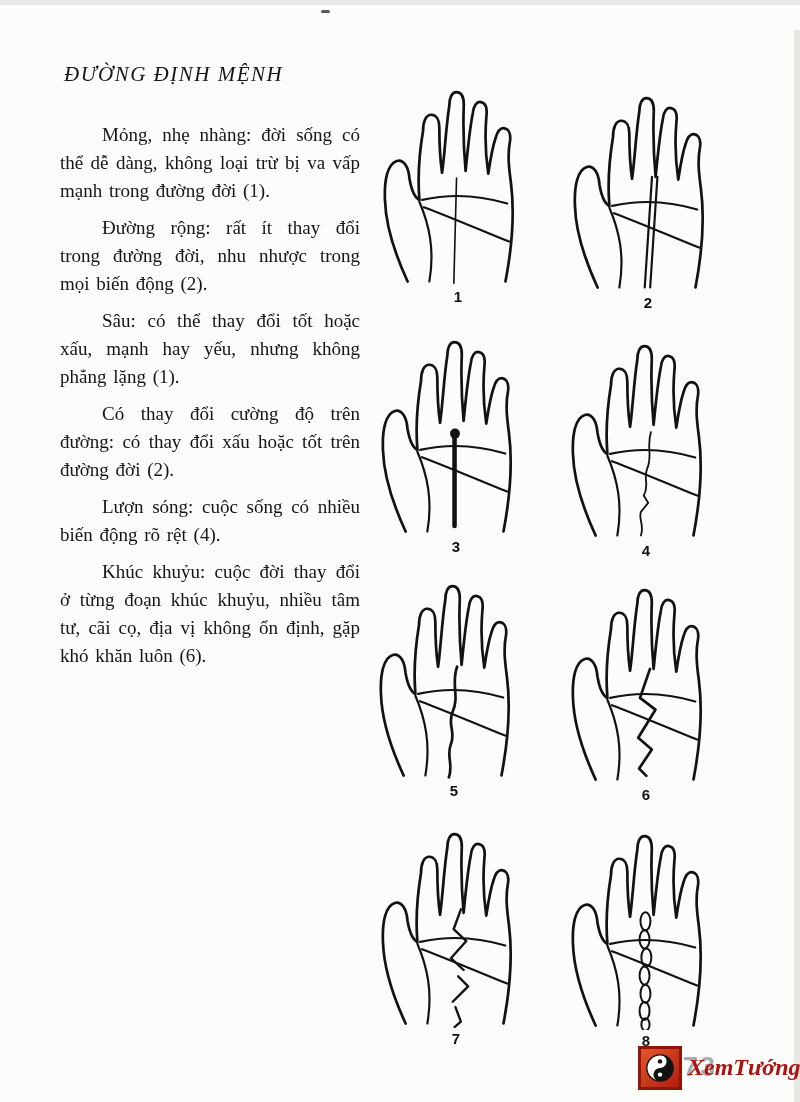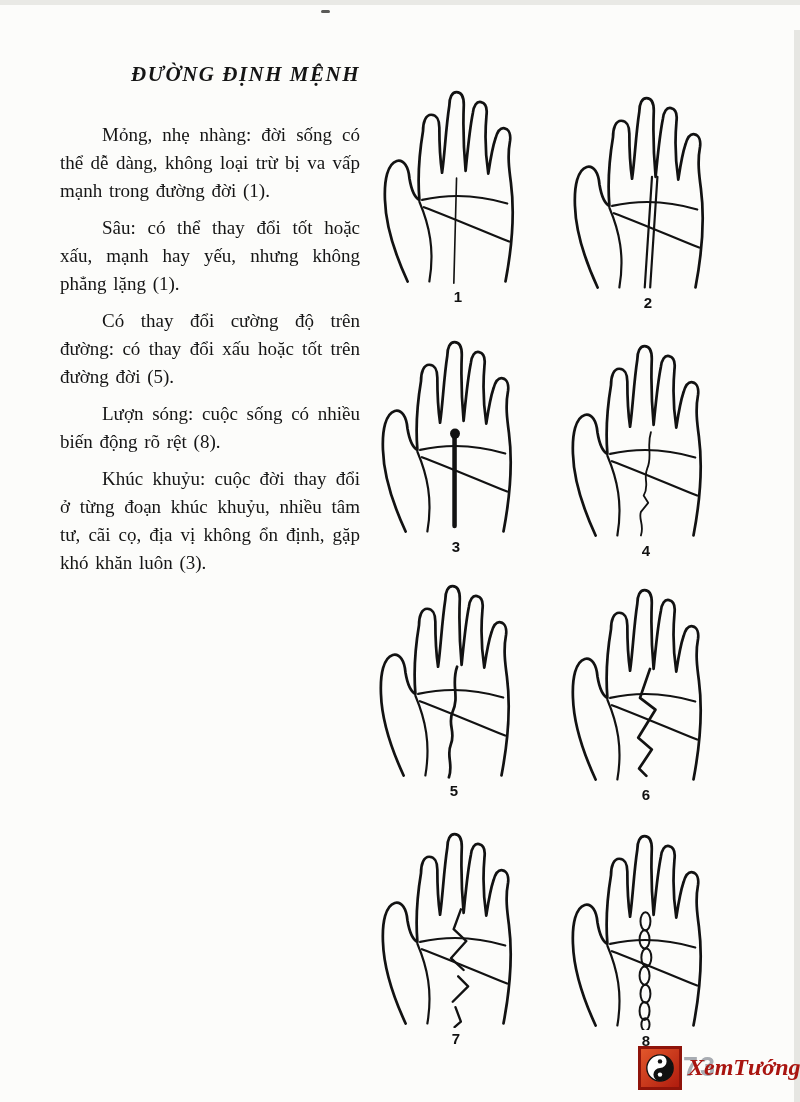--- a/index.html
+++ b/index.html
@@ -8,22 +8,22 @@
     background:#fcfcfa;overflow:hidden;
     font-family:"Liberation Serif","DejaVu Serif",serif;color:#151515;
   }
   .scan-edge-top{position:absolute;left:0;top:0;width:100%;height:5px;background:#e9e9e5;}
   .scan-edge-right{position:absolute;right:0;top:30px;width:6px;height:1072px;background:#e6e6e2;}
   .scan-speck{position:absolute;left:321px;top:10px;width:9px;height:3px;background:#5a5a57;border-radius:2px;}
 
   
   .text-col{position:absolute;left:60px;top:62px;width:300px;}
   .page-title{
-    font-size:21px;font-weight:bold;font-style:italic;letter-spacing:1.5px;
-    margin:0 0 34px 14px;white-space:nowrap;text-align:right;
+    font-size:21px;font-weight:normal;font-style:italic;letter-spacing:1.5px;
+    margin:0 0 34px 4px;white-space:nowrap;
   }
   .text-col p{
     font-size:19px;line-height:28px;text-align:justify;
     margin:9px 0 9px 0;text-indent:42px;word-spacing:2px;
   }
 
   
   .hands{position:absolute;left:0;top:0;width:800px;height:1102px;}
   figure.hand{position:absolute;margin:0;width:180px;text-align:center;}
   figure.hand svg{display:block;width:178px;height:222px;}
@@ -75,24 +75,25 @@
         <path class="stroke" stroke-width="2.4" d="M 51 152 C 62 178, 68 205, 62 240"></path>
         <path class="stroke" stroke-width="2.4" d="M 54 150 C 85 143, 118 145, 148 154"></path>
         <path class="stroke" stroke-width="2.4" d="M 56 158 C 88 170, 120 184, 150 196"></path>
       </g>
     </defs>
   </svg>
 
   <main class="text-col">
     <h1 class="page-title">ĐƯỜNG ĐỊNH MỆNH</h1>
     <p>Mỏng, nhẹ nhàng: đời sống có thể dễ dàng, không loại trừ bị va vấp mạnh trong đường đời (1).</p>
+    <p>Đường rộng: rất ít thay đổi trong đường đời, nhu nhược trong mọi biến động (2).</p>
     <p>Sâu: có thể thay đổi tốt hoặc xấu, mạnh hay yếu, nhưng không phẳng lặng (1).</p>
-    <p>Có thay đổi cường độ trên đường: có thay đổi xấu hoặc tốt trên đường đời (5).</p>
-    <p>Lượn sóng: cuộc sống có nhiều biến động rõ rệt (8).</p>
-    <p>Khúc khuỷu: cuộc đời thay đổi ở từng đoạn khúc khuỷu, nhiều tâm tư, cãi cọ, địa vị không ổn định, gặp khó khăn luôn (3).</p>
+    <p>Có thay đổi cường độ trên đường: có thay đổi xấu hoặc tốt trên đường đời (2).</p>
+    <p>Lượn sóng: cuộc sống có nhiều biến động rõ rệt (4).</p>
+    <p>Khúc khuỷu: cuộc đời thay đổi ở từng đoạn khúc khuỷu, nhiều tâm tư, cãi cọ, địa vị không ổn định, gặp khó khăn luôn (6).</p>
   </main>
 
   <section class="hands">
 
     <figure class="hand f1">
       <svg viewBox="0 0 185 245">
         <use href="#handBase"></use>
         <path class="stroke" stroke-width="1.8" d="M 92 126 L 89 242"></path>
       </svg>
       <figcaption>1</figcaption>

